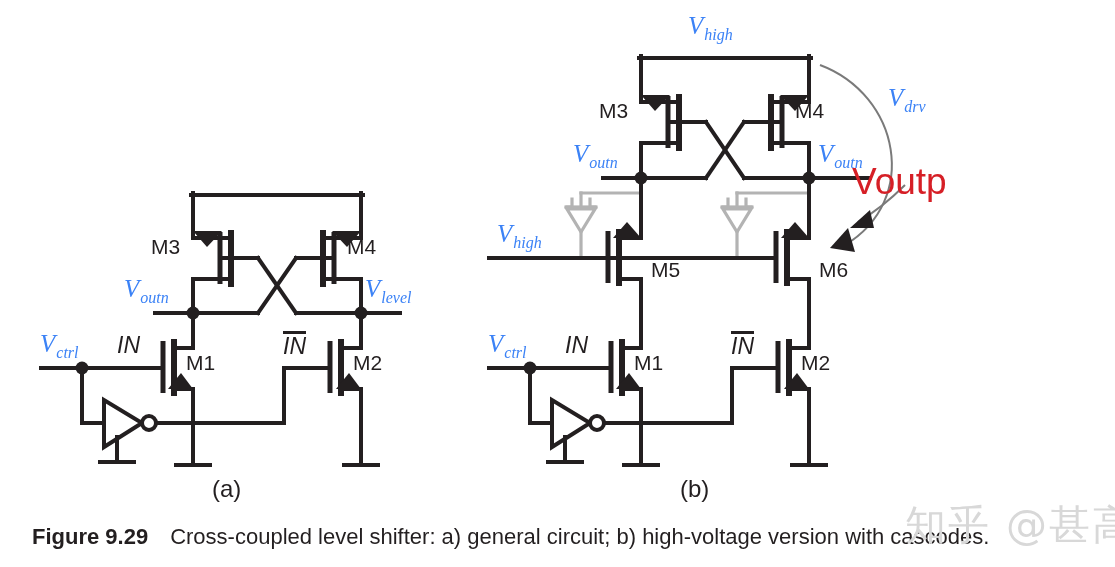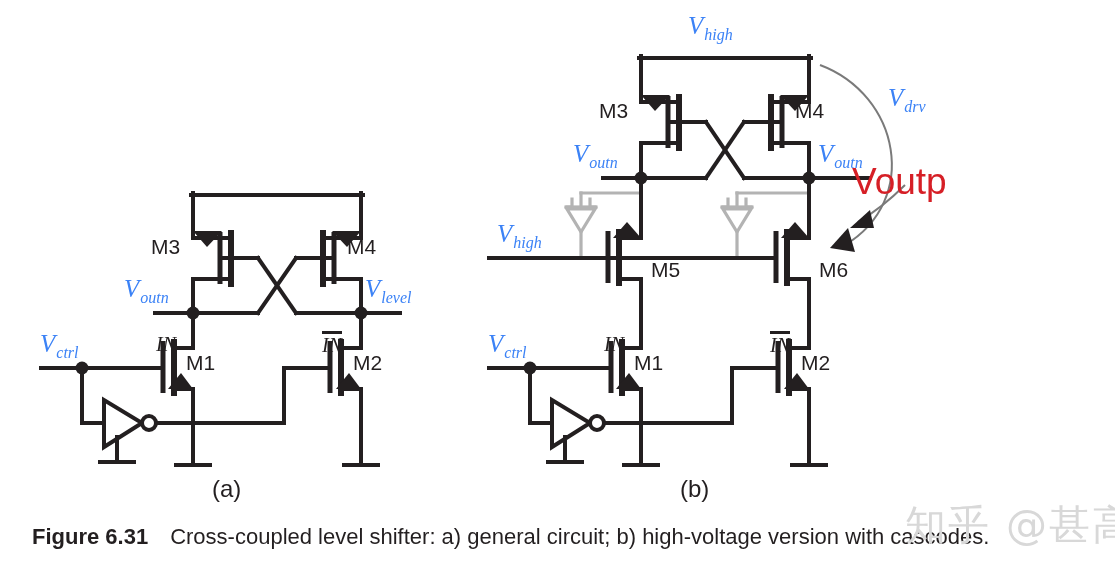--- a/index.html
+++ b/index.html
@@ -6,22 +6,22 @@
   body{width:1115px;height:567px;position:relative;overflow:hidden;
        font-family:"Liberation Sans",sans-serif;color:#1a1a1a;}
   #figure-root{position:absolute;left:0;top:0;width:1115px;height:567px;}
   svg.circuit{position:absolute;left:0;top:0;width:1115px;height:567px;}
 
   .lbl{position:absolute;white-space:nowrap;line-height:1;}
   .mlabel{font-size:21px;color:#231f20;font-family:"Liberation Sans",sans-serif;}
   .vlabel{font-size:25px;font-style:italic;color:#3b82f6;font-family:"Liberation Serif",serif;}
   .vlabel .sub{font-size:16px;font-style:italic;vertical-align:baseline;
                position:relative;top:6px;left:1px;letter-spacing:0px;}
-  .inlabel{font-size:20px;font-style:italic;color:#231f20;
-           font-family:Liberation Serif, serif;margin-left:39px;}
+  .inlabel{font-size:23px;font-style:italic;color:#231f20;
+           font-family:Liberation Sans, sans-serif;}
   .inbar{border-top:3px solid #231f20;padding-top:1px;}
   .panlabel{font-size:24px;color:#231f20;font-family:"Liberation Sans",sans-serif;}
   .eqlabel{font-size:25px;font-style:italic;color:#231f20;font-family:"Liberation Serif",serif;}
   .redann{position:absolute;font-size:37px;color:#d61f26;
           font-family:"Liberation Sans",sans-serif;white-space:nowrap;line-height:1;}
 
   #caption{position:absolute;left:32px;top:524px;width:1050px;
            font-size:22px;color:#231f20;font-family:"Liberation Sans",sans-serif;
            white-space:nowrap;}
   #caption .capnum{font-weight:bold;margin-right:22px;}
@@ -269,18 +269,18 @@
   <div class="lbl mlabel" style="left:651px;top:259px;">M5</div>
   <div class="lbl mlabel" style="left:819px;top:259px;">M6</div>
   <div class="lbl mlabel" style="left:634px;top:352px;">M1</div>
   <div class="lbl mlabel" style="left:801px;top:352px;">M2</div>
 
   <div class="lbl panlabel" style="left:680px;top:477px;">(b)</div>
 
   <div class="redann" style="left:852px;top:163px;">Voutp</div>
 
   <div id="caption">
-    <span class="capnum">Figure 6.31</span><span>Cross-coupled level shifter: a) general circuit; b) high-voltage version with cascodes.</span>
+    <span class="capnum">Figure 9.29</span><span>Cross-coupled level shifter: a) general circuit; b) high-voltage version with cascodes.</span>
   </div>
 
   <div id="watermark">知乎 @甚高</div>
 
 </div>
 
 </body></html>

